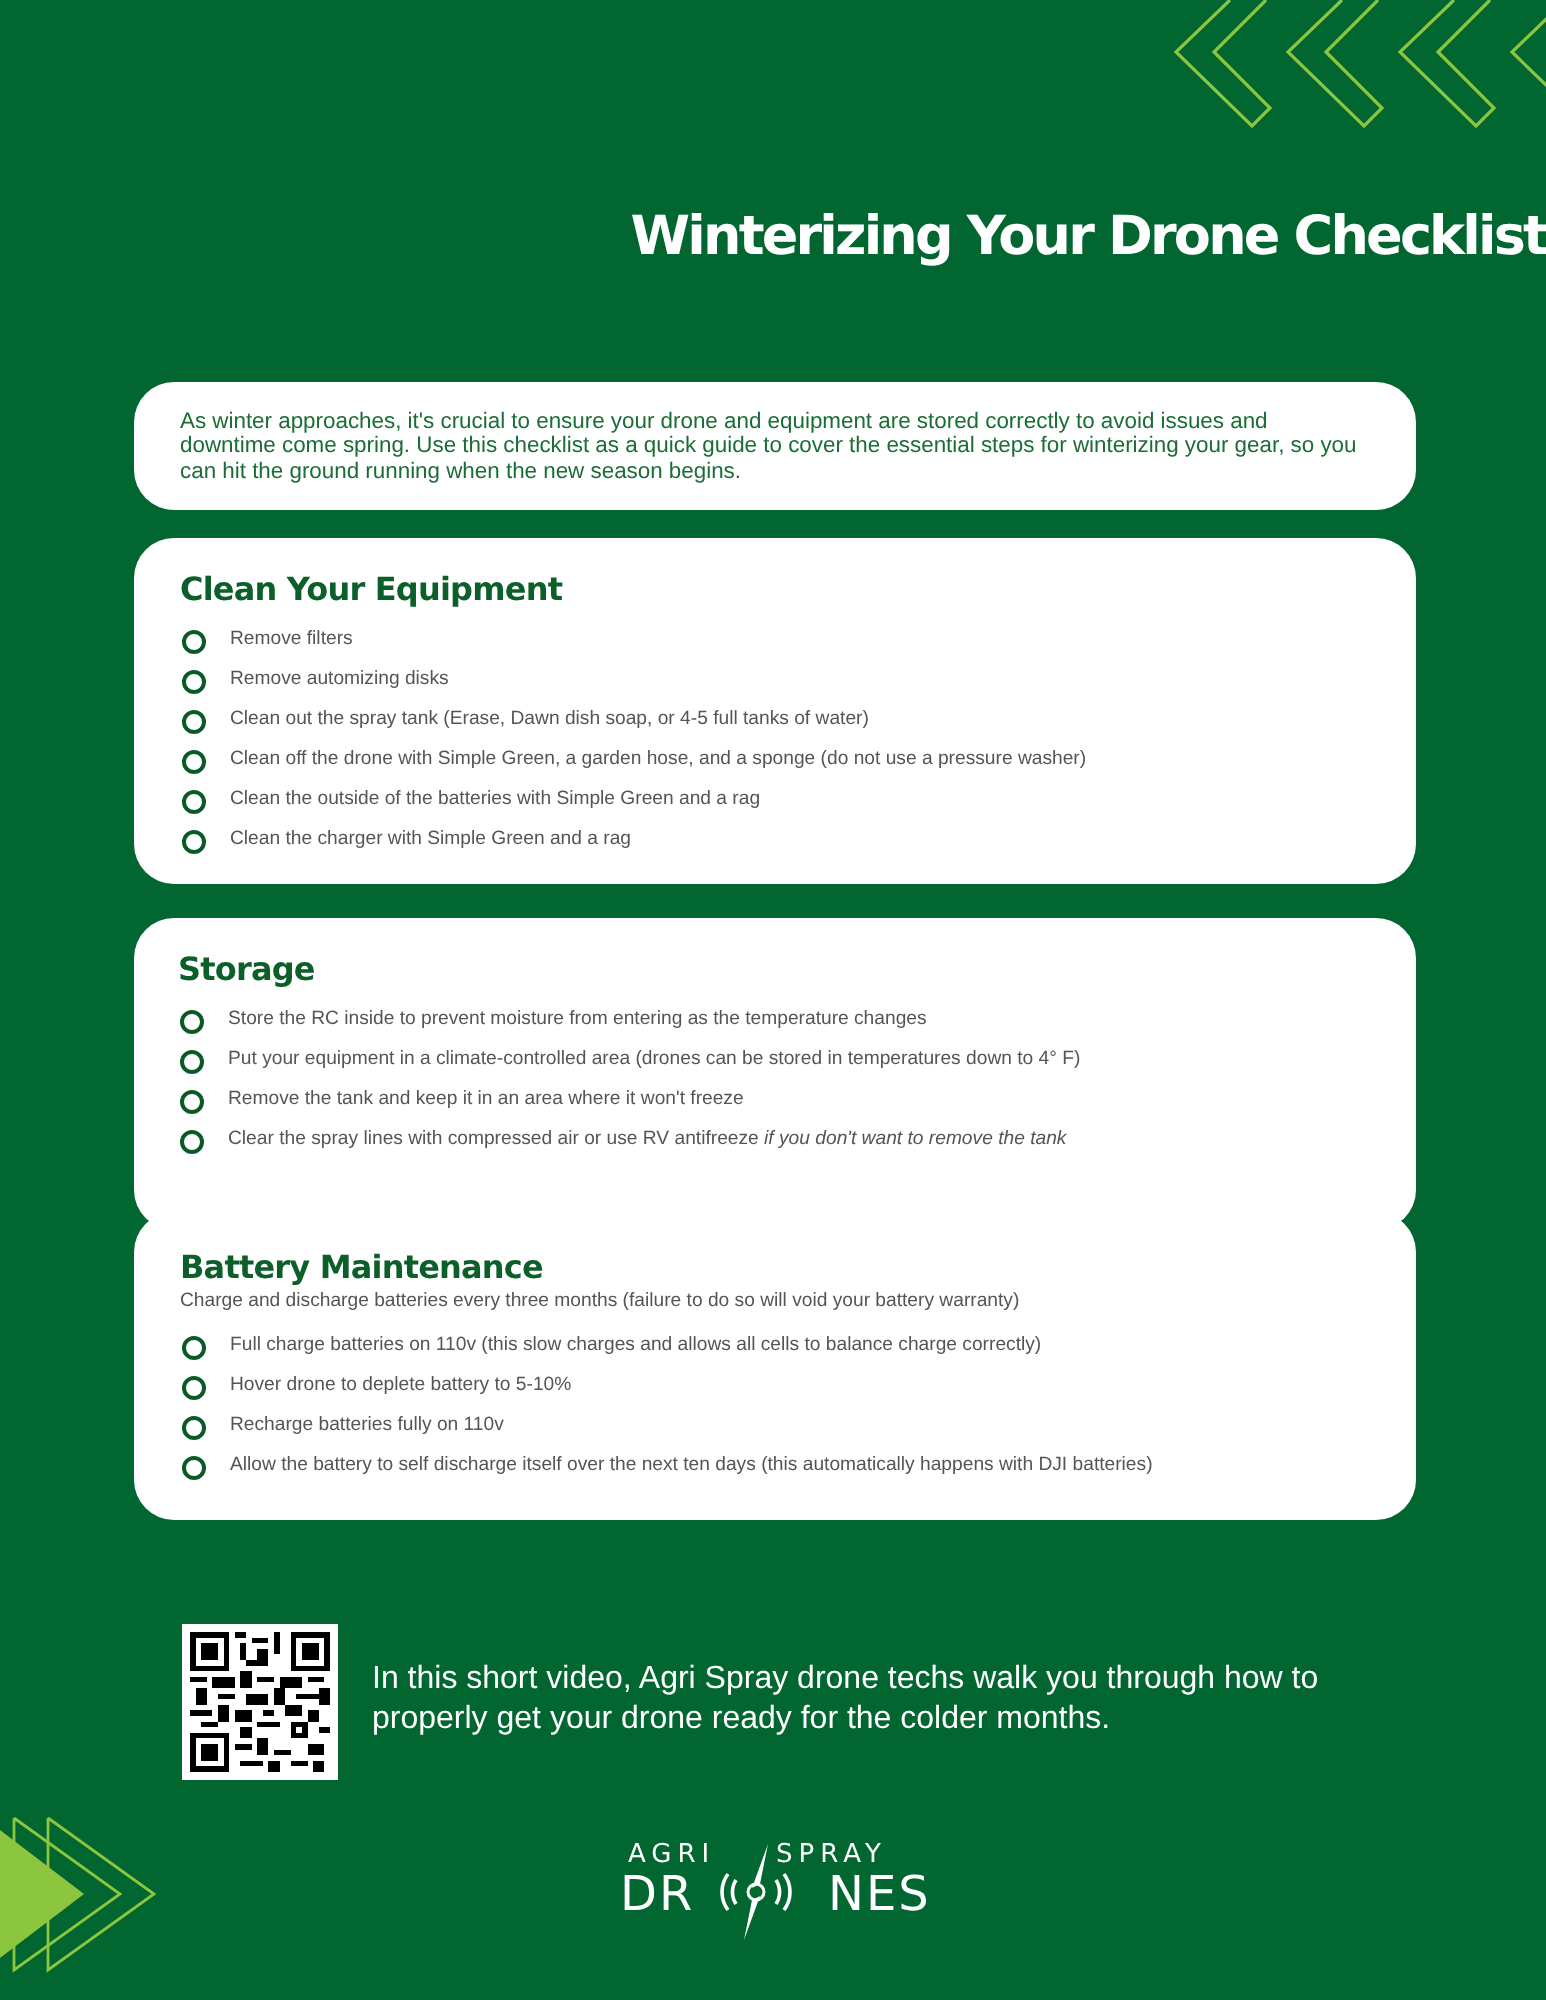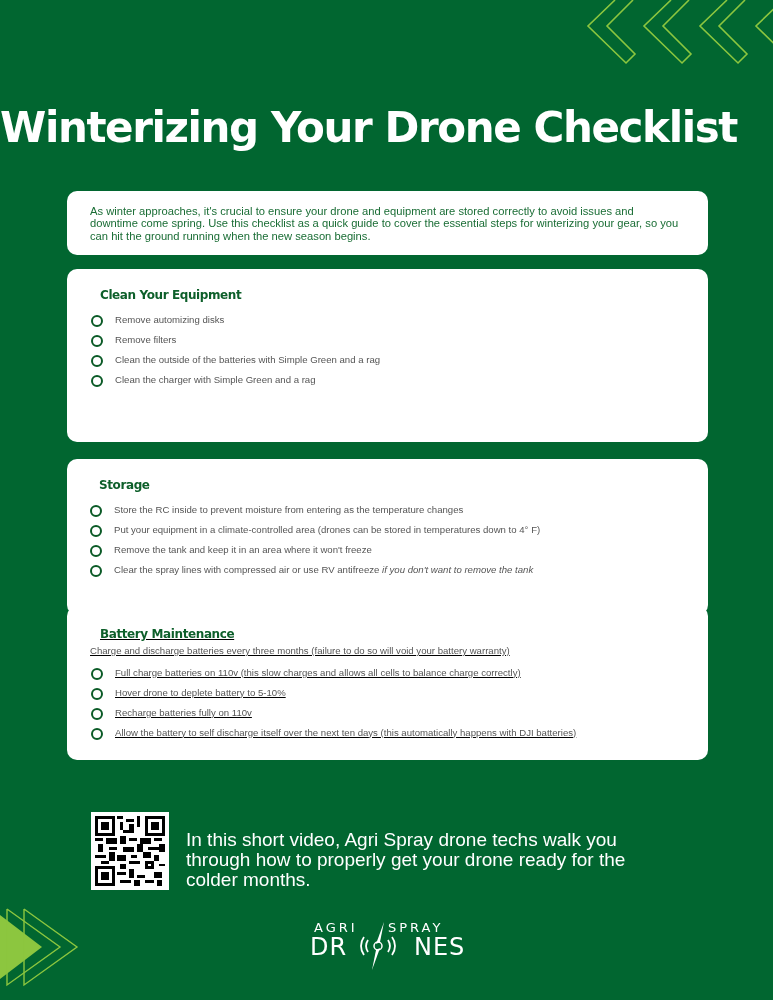--- a/index.html
+++ b/index.html
@@ -6,59 +6,59 @@
   body {
     width: 773px; height: 1000px; overflow: hidden;
     background: #016630;
     position: relative;
     font-family: "Liberation Sans", "DejaVu Sans", sans-serif;
   }
   .deco-top { position: absolute; top: 0; right: 0; width: 193px; height: 70px; }
   .deco-bottom { position: absolute; left: 0; bottom: 0; width: 90px; height: 105px; }
   .title {
     position: absolute; top: 103px; left: 0; width: 773px;
-    text-align: left; color: #ffffff;
+    text-align: right; color: #ffffff;
     font-family: "DejaVu Sans", sans-serif; font-weight: bold;
-    font-size: 42px; letter-spacing: -1.4px;
+    font-size: 27px; letter-spacing: -1.4px;
   }
   .card {
     position: absolute; left: 67px; width: 641px;
-    background: #ffffff; border-radius: 10px; box-sizing: border-box;
+    background: #ffffff; border-radius: 20px; box-sizing: border-box;
   }
   .intro { top: 191px; height: 64px; padding: 14px 24px 0 23px; }
   .intro p {
     margin: 0; color: #1a6d35; font-size: 11.2px; line-height: 12.3px;
   }
   .sec1 { top: 269px; height: 173px; padding: 17px 22px 0 23px; }
   .sec2 { top: 459px; height: 156px; padding: 17px 22px 0 22px; }
-  .sec3 { top: 606px; height: 154px; padding: 19px 22px 0 23px; text-decoration: underline; }
+  .sec3 { top: 606px; height: 154px; padding: 19px 22px 0 23px; }
   .sec-title {
-    margin: 0 0 5px 10px; color: #0d5f2a;
+    margin: 0 0 5px 0; color: #0d5f2a;
     font-family: "DejaVu Sans", sans-serif; font-weight: bold;
-    font-size: 12px; letter-spacing: -0.4px; line-height: 18px;
+    font-size: 16px; letter-spacing: -0.4px; line-height: 18px;
   }
   .sec-note { color: #555; font-size: 9.6px; margin: 2px 0 5px 0; line-height: 12px; }
   ul.items { list-style: none; margin: 0; padding: 0; }
   ul.items li {
     display: flex; align-items: center; height: 20px;
     color: #555; font-size: 9.6px;
   }
   .check {
     width: 8px; height: 8px; border: 2.2px solid #0a5a26; border-radius: 50%;
     margin-left: 1px; margin-right: 12px; flex: 0 0 auto; margin-top: 3px;
   }
   .italic { font-style: italic; }
   .qr {
     position: absolute; left: 91px; top: 812px; width: 78px; height: 78px;
     background: #ffffff; box-sizing: border-box; padding: 4px;
   }
   .qr svg { width: 70px; height: 70px; display: block; }
   .video-text {
     position: absolute; left: 186px; top: 830px; width: 480px;
-    color: #ffffff; font-size: 19px; line-height: 20px;
+    color: #ffffff; font-size: 16px; line-height: 20px;
   }
   .logo { position: absolute; left: 310px; top: 920px; width: 160px; height: 52px; }
   .logo .top {
     position: absolute; top: 0; left: 4px; color: #fff;
     font-family: "DejaVu Sans", sans-serif; font-size: 13px; letter-spacing: 3px;
   }
   .logo .top2 { left: 78px; }
   .logo .bottom {
     position: absolute; top: 13px; left: 0; color: #fff;
     font-family: "DejaVu Sans", sans-serif; font-weight: normal;
@@ -91,25 +91,33 @@
 
 <div class="card intro">
   <p>As winter approaches, it's crucial to ensure your drone and equipment are stored correctly to avoid issues and downtime come spring. Use this checklist as a quick guide to cover the essential steps for winterizing your gear, so you can hit the ground running when the new season begins.</p>
 </div>
 
 <div class="card sec1">
   <div class="sec-title">Clean Your Equipment</div>
   <ul class="items">
     <li>
         <span class="check"></span>
+        <span>Remove filters</span>
+      </li>
+    <li>
+        <span class="check"></span>
         <span>Remove automizing disks</span>
       </li>
     <li>
         <span class="check"></span>
-        <span>Remove filters</span>
+        <span>Clean out the spray tank (Erase, Dawn dish soap, or 4-5 full tanks of water)</span>
+      </li>
+    <li>
+        <span class="check"></span>
+        <span>Clean off the drone with Simple Green, a garden hose, and a sponge (do not use a pressure washer)</span>
       </li>
     <li>
         <span class="check"></span>
         <span>Clean the outside of the batteries with Simple Green and a rag</span>
       </li>
     <li>
         <span class="check"></span>
         <span>Clean the charger with Simple Green and a rag</span>
       </li>
   </ul>

